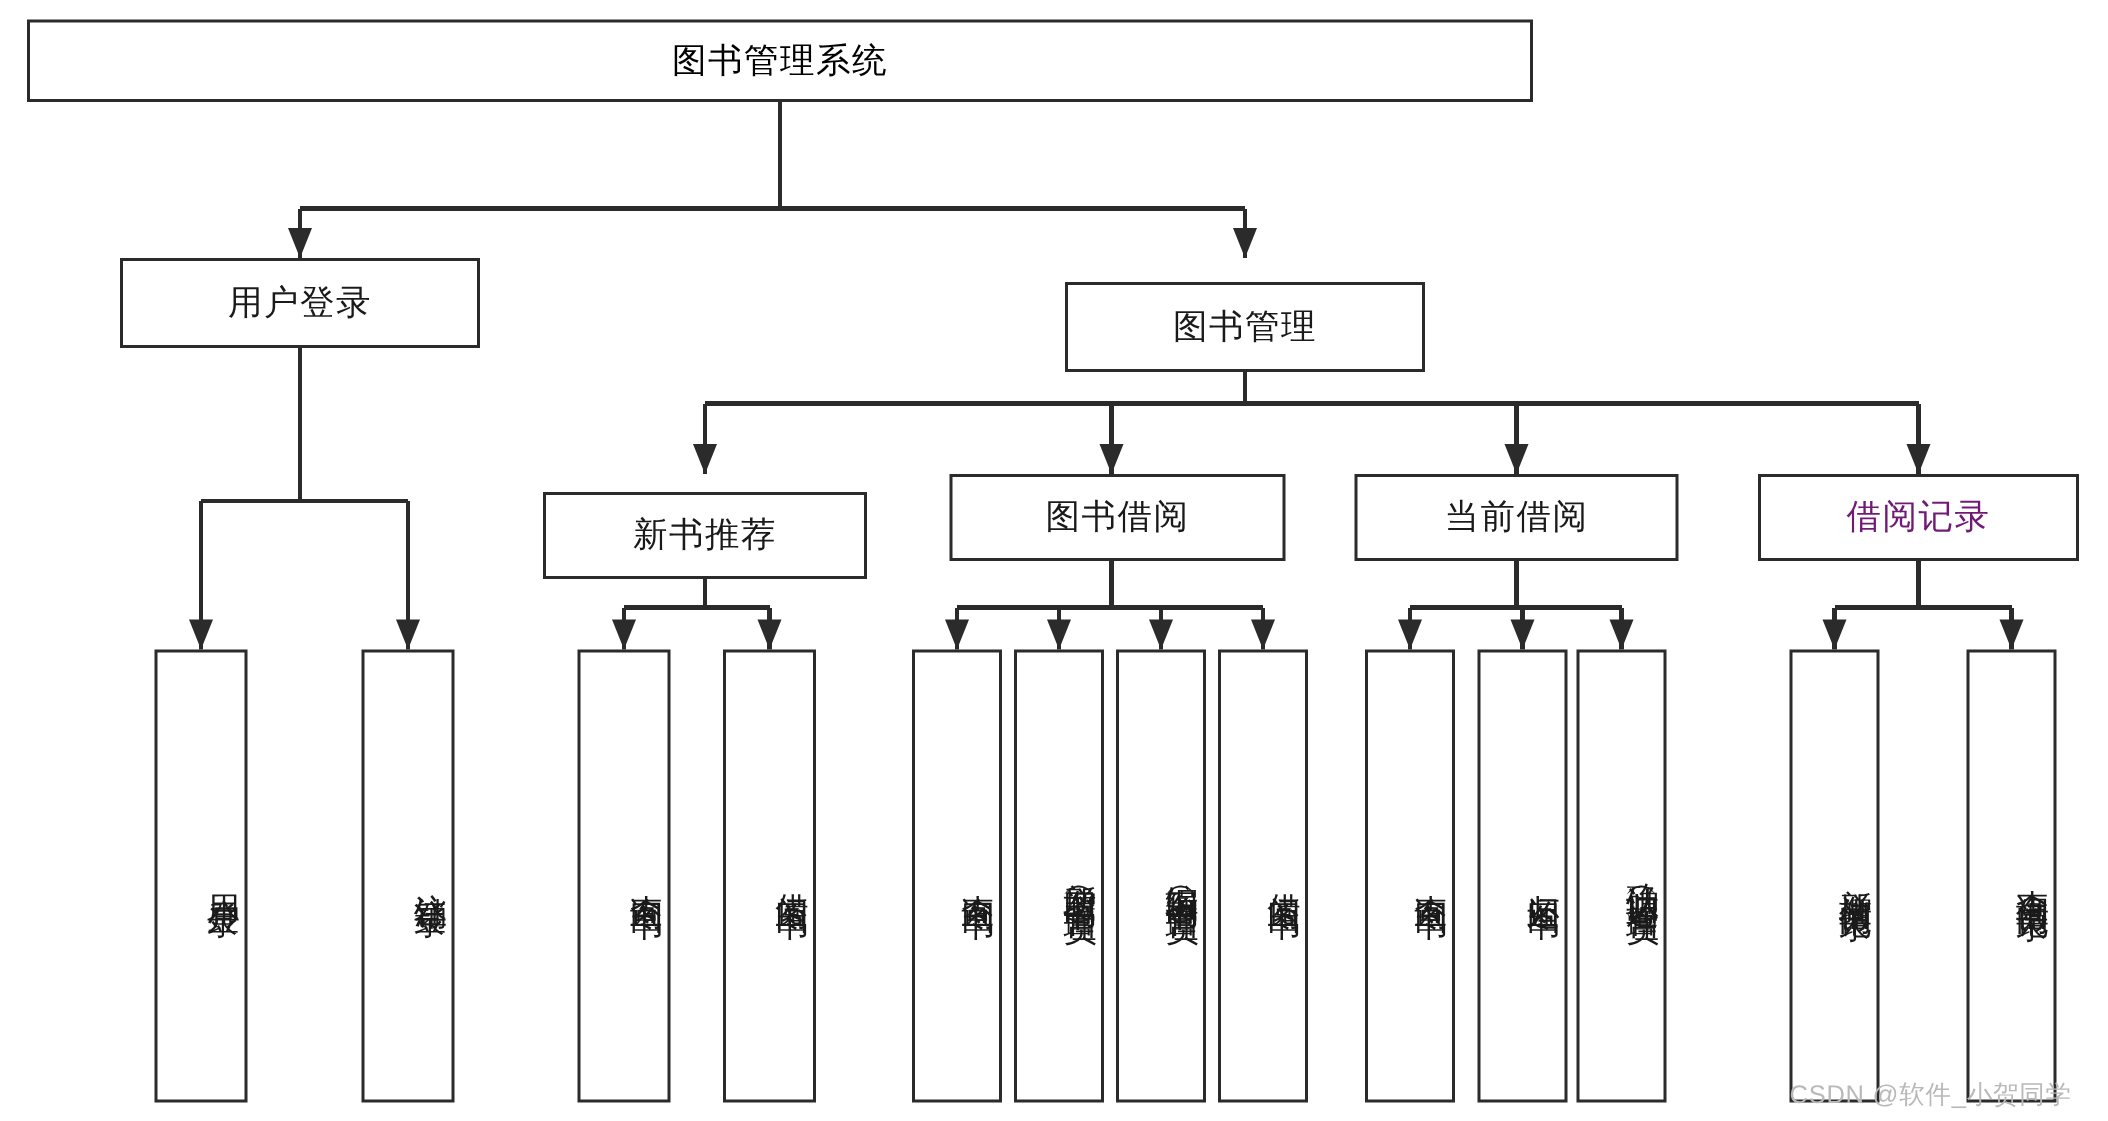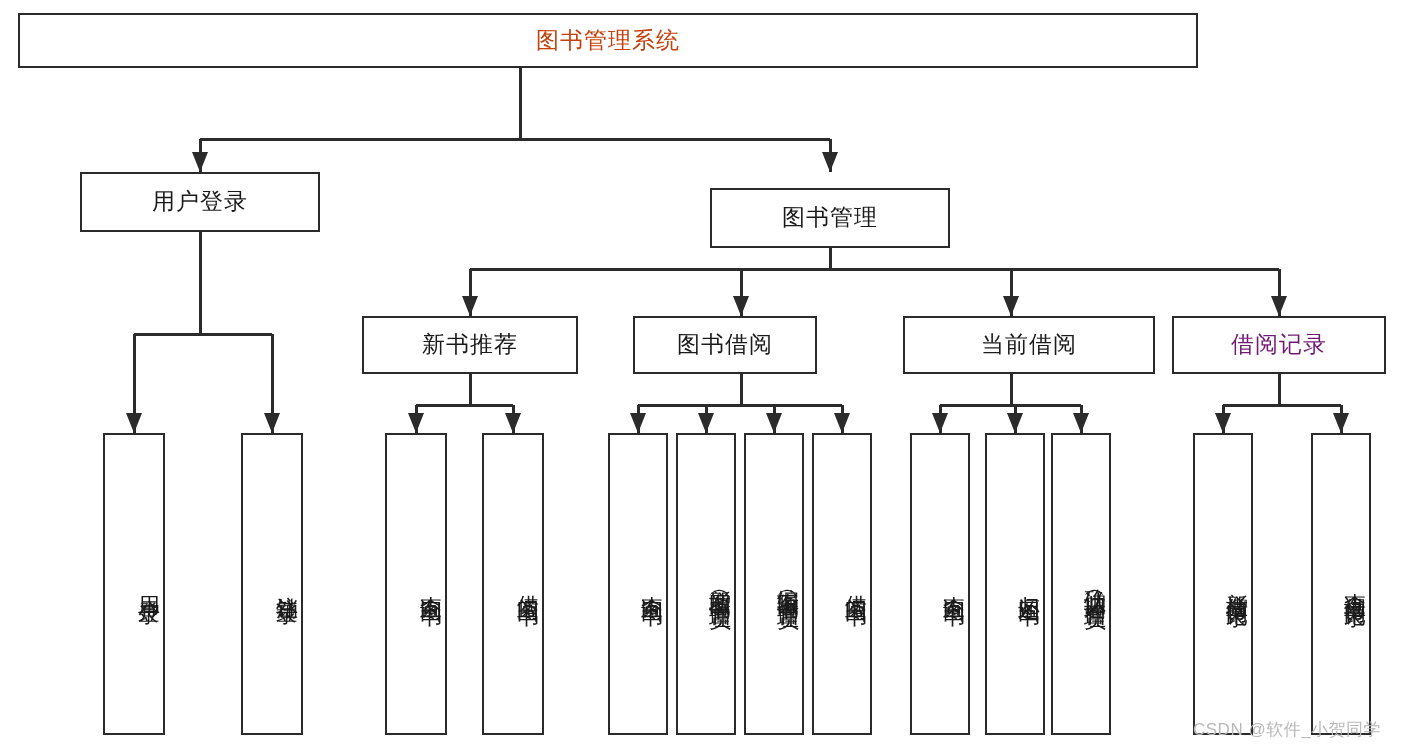--- a/index.html
+++ b/index.html
@@ -117,36 +117,36 @@
       <line x1="1081" y1="405" x2="1081" y2="433" stroke="#2b2b2b" stroke-width="3" shape-rendering="crispEdges"></line>
       <polygon points="1073,413 1089,413 1081,433" fill="#2b2b2b"></polygon>
       <line x1="1279" y1="374" x2="1279" y2="405" stroke="#2b2b2b" stroke-width="3" shape-rendering="crispEdges"></line>
       <line x1="1223" y1="405" x2="1341" y2="405" stroke="#2b2b2b" stroke-width="3" shape-rendering="crispEdges"></line>
       <line x1="1223" y1="405" x2="1223" y2="433" stroke="#2b2b2b" stroke-width="3" shape-rendering="crispEdges"></line>
       <polygon points="1215,413 1231,413 1223,433" fill="#2b2b2b"></polygon>
       <line x1="1341" y1="405" x2="1341" y2="433" stroke="#2b2b2b" stroke-width="3" shape-rendering="crispEdges"></line>
       <polygon points="1333,413 1349,413 1341,433" fill="#2b2b2b"></polygon>
     </svg>
   <div id="nodes-layer">
-      <div class="node horiz" style="left: 18px; top: 13px; width: 1180px; height: 55px; border-color: rgb(43, 43, 43); color: #c2410c;">
+      <div class="node horiz" style="left: 18px; top: 13px; width: 1004px; height: 55px; border-color: rgb(43, 43, 43); color: #000000;">
         <span class="htext">图书管理系统</span>
       </div>
       <div class="node horiz" style="left: 80px; top: 172px; width: 240px; height: 60px; border-color: rgb(43, 43, 43); color: rgb(26, 26, 26);">
         <span class="htext">用户登录</span>
       </div>
       <div class="node horiz" style="left: 710px; top: 188px; width: 240px; height: 60px; border-color: rgb(43, 43, 43); color: rgb(26, 26, 26);">
         <span class="htext">图书管理</span>
       </div>
-      <div class="node horiz" style="left: 362px; top: 316px; width: 216px; height: 58px; border-color: rgb(43, 43, 43); color: rgb(26, 26, 26);">
+      <div class="node horiz" style="left: 362px; top: 328px; width: 216px; height: 58px; border-color: rgb(43, 43, 43); color: rgb(26, 26, 26);">
         <span class="htext">新书推荐</span>
       </div>
-      <div class="node horiz" style="left: 633px; top: 316px; width: 184px; height: 58px; border-color: rgb(43, 43, 43); color: rgb(26, 26, 26);">
+      <div class="node horiz" style="left: 633px; top: 316px; width: 224px; height: 58px; border-color: rgb(43, 43, 43); color: rgb(26, 26, 26);">
         <span class="htext">图书借阅</span>
       </div>
-      <div class="node horiz" style="left: 903px; top: 316px; width: 252px; height: 58px; border-color: rgb(43, 43, 43); color: rgb(26, 26, 26);">
+      <div class="node horiz" style="left: 903px; top: 316px; width: 216px; height: 58px; border-color: rgb(43, 43, 43); color: rgb(26, 26, 26);">
         <span class="htext">当前借阅</span>
       </div>
       <div class="node horiz" style="left: 1172px; top: 316px; width: 214px; height: 58px; border-color: rgb(43, 43, 43); color: #701a75;">
         <span class="htext">借阅记录</span>
       </div>
       <div class="node vert" style="left: 103px; top: 433px; width: 62px; height: 302px; border-color: rgb(43, 43, 43); color: rgb(26, 26, 26);">
         <span class="vtext">用户登录</span>
       </div>
       <div class="node vert" style="left: 241px; top: 433px; width: 62px; height: 302px; border-color: rgb(43, 43, 43); color: rgb(26, 26, 26);">
         <span class="vtext">注销登录</span>

